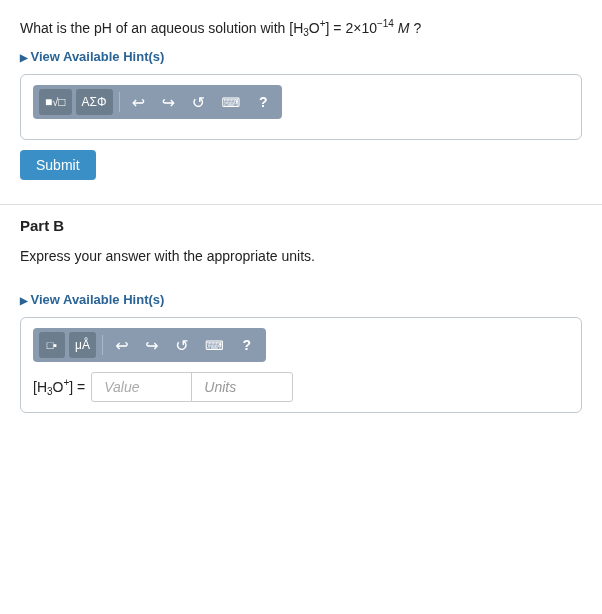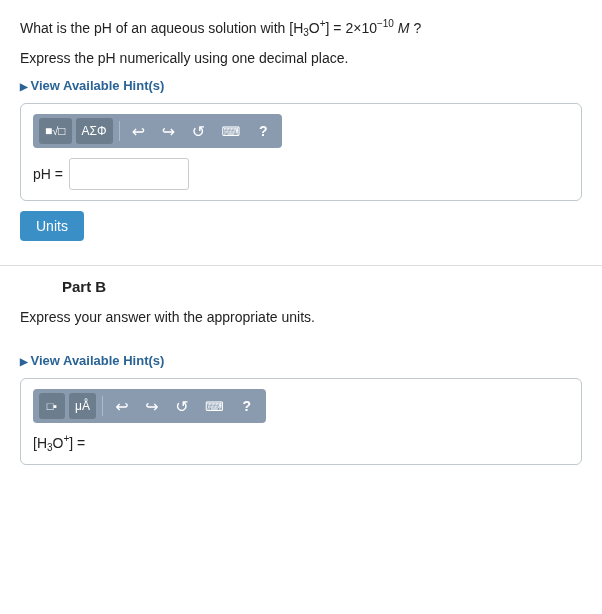--- a/index.html
+++ b/index.html
@@ -110,21 +110,20 @@
       height: 1px;
       background: #ddd;
       margin: 8px -20px 12px -20px;
     }
 
     
     .part-label {
       font-weight: bold;
       font-size: 15px;
       margin-bottom: 12px;
-      margin-left: 42px;
     }
 
     .part-b-text {
       line-height: 1.6;
       margin-bottom: 8px;
     }
 
     sup {
       font-size: 10px;
       vertical-align: super;
@@ -168,51 +167,44 @@
       border-radius: 4px;
       padding: 4px 6px;
       width: fit-content;
     }
   </style>
 </head>
 <body>
 
 <div>
   <p class="question-text">
-    What is the pH of an aqueous solution with [H<sub>3</sub>O<sup>+</sup>] = 2×10<sup>−10</sup> <em>M</em> ?
-  </p>
-  <p class="question-text bold">
-    <span>Express the pH numerically using one decimal place.</span>
+    What is the pH of an aqueous solution with [H<sub>3</sub>O<sup>+</sup>] = 2×10<sup>−14</sup> <em>M</em> ?
   </p>
   <a class="hint-link">View Available Hint(s)</a>
 
   <div class="input-box">
 
     <div class="toolbar">
       <button class="toolbar-btn">
         <span>■<span style="font-size:11px">√</span>□</span>
       </button>
       <button class="toolbar-btn">
         <span>ΑΣΦ</span>
       </button>
       <div class="toolbar-separator"></div>
       <button class="toolbar-btn icon-only" style="font-size:16px;">↩</button>
       <button class="toolbar-btn icon-only" style="font-size:16px;">↪</button>
       <button class="toolbar-btn icon-only" style="font-size:16px;">↺</button>
       <button class="toolbar-btn icon-only" style="font-size:13px;">⌨</button>
       <button class="toolbar-btn icon-only" style="font-weight:bold;">?</button>
     </div>
 
-    <div class="answer-row">
-      <span class="answer-label">pH =</span>
-      <input class="answer-input" type="text" style="">
-    </div>
   </div>
 
-  <button class="submit-btn">Units</button>
+  <button class="submit-btn">Submit</button>
 </div>
 
 <div class="divider"></div>
 
 <div>
   <p class="part-label">Part B</p>
 
   <p class="question-text bold">Express your answer with the appropriate units.</p>
   <br>
   <a class="hint-link">View Available Hint(s)</a>
@@ -229,15 +221,23 @@
       <div class="toolbar-separator"></div>
       <button class="toolbar-btn icon-only" style="font-size:16px;">↩</button>
       <button class="toolbar-btn icon-only" style="font-size:16px;">↪</button>
       <button class="toolbar-btn icon-only" style="font-size:16px;">↺</button>
       <button class="toolbar-btn icon-only" style="font-size:13px;">⌨</button>
       <button class="toolbar-btn icon-only" style="font-weight:bold;">?</button>
     </div>
 
     <div class="answer-row">
       <span class="answer-label">[H<sub>3</sub>O<sup>+</sup>] =</span>
+      <div class="answer-row-b">
+        <div class="answer-cell value-cell">
+          <span>Value</span>
+        </div>
+        <div class="answer-cell units-cell">
+          <span>Units</span>
+        </div>
+      </div>
     </div>
   </div>
 </div>
 
 </body></html>

